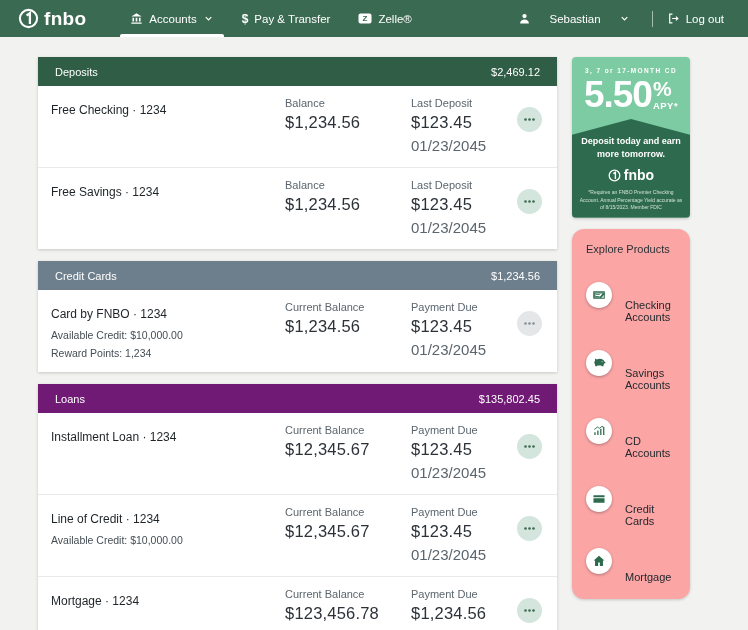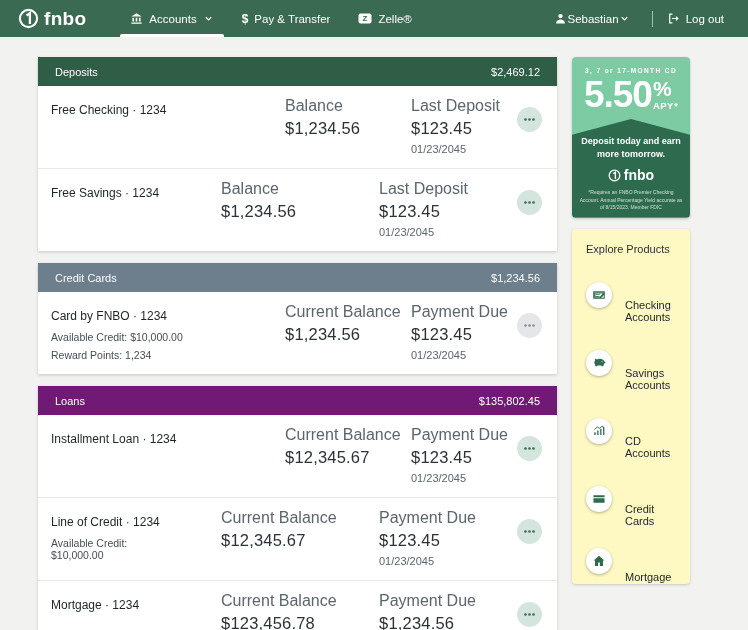--- a/index.html
+++ b/index.html
@@ -7,44 +7,44 @@
   body { font-family:"Liberation Sans", sans-serif; background:#f2f2f1; overflow:hidden; }
 
   
   .nav { height:37px; background:#3b6a52; display:flex; align-items:center; color:#fff; padding:0 20px 0 18px; }
   .logo { display:flex; align-items:center; gap:5px; margin-right:30px; }
   .logo-text { font-size:19px; font-weight:700; letter-spacing:.3px; }
   .nav-item { display:flex; align-items:center; gap:6px; font-size:11.5px; padding:0 14px; height:37px; position:relative; cursor:pointer; white-space:nowrap; }
   .nav-item.active::after { content:''; position:absolute; left:4px; right:4px; bottom:0; height:3px; background:#fff; border-radius:2px 2px 0 0; }
   .nav-item .dollar { font-size:12px; font-weight:700; }
   .nav-right { margin-left:auto; display:flex; align-items:center; }
-  .nav-user { display:flex; align-items:center; gap:0; font-size:11.5px; padding:0 12px; cursor:pointer; }
+  .nav-user { display:flex; align-items:center; gap:18px; font-size:11.5px; padding:0 12px; cursor:pointer; }
   .nav-divider { width:1px; height:16px; background:rgba(255,255,255,.55); margin:0 10px; }
   .nav-logout { display:flex; align-items:center; gap:6px; font-size:11.5px; padding:0 4px; cursor:pointer; }
   .chev { display:inline-flex; }
 
   
   .content { display:flex; gap:15px; padding:20px 40px 0 38px; align-items:flex-start; }
   .main-col { width:519px; }
   .side-col { width:118px; display:flex; flex-direction:column; gap:11px;justify-content:center; }
 
   
   .card { background:#fff; border-radius:0; box-shadow:0 1px 3px rgba(0,0,0,.18); overflow:hidden; margin-bottom:12px; }
   .card-header { height:29px; display:flex; align-items:center; justify-content:space-between; padding:0 17px; color:#fff; font-size:11px; }
   .row { display:flex; align-items:flex-start; padding:11px 15px 13px 13px; }
-  .row + .row { border-top:1px solid #e9e9e9;gap:32px; }
+  .row + .row { border-top:1px solid #e9e9e9; }
   .acct { flex:1; padding-top:6px; padding-right:8px; }
   .acct-name { font-size:12px; color:#1f2428; }
   .acct-detail { font-size:10.5px; color:#454e54; margin-top:8px; }
   .acct-detail + .acct-detail { margin-top:6px; }
   .col1 { width:126px; }
   .col2 { width:106px; }
-  .col-label { font-size:16px; color:#5b656d; }
+  .col-label { font-size:11px; color:#5b656d; }
   .col-value { font-size:16.5px; color:#2c3238; margin-top:4px; letter-spacing:.2px; }
-  .col-date { font-size:11px; color:#5b656d; margin-top:5px; }
+  .col-date { font-size:15px; color:#5b656d; margin-top:5px; }
   .ellipsis { width:25px; height:25px; border-radius:50%; border:none; background:#d3e5dc; color:#3c6b53; display:flex; align-items:center; justify-content:center; margin-top:10px; cursor:pointer; flex:none; }
   .ellipsis.gray { background:#e4e6e7; color:#868e95; }
 
   
   .promo-card { background:#fff; border-radius:4px; box-shadow:0 1px 3px rgba(0,0,0,.18); overflow:hidden; }
   .promo-banner { cursor:pointer; }
   .promo-light { background:#7dcba3; padding:10px 4px 22px; text-align:center; }
   .promo-tagline { font-size:6.5px; font-weight:700; letter-spacing:1.4px; color:#fff; }
   .promo-rate { display:flex; justify-content:center; align-items:flex-start; margin-top:2px; color:#fff; }
   .promo-rate-num { font-size:37px; font-weight:700; letter-spacing:-1px; line-height:1; }
@@ -52,21 +52,21 @@
   .promo-rate-pct { font-size:21px; font-weight:700; line-height:1; margin-top:2px; }
   .promo-rate-apy { font-size:9.5px; font-weight:700; letter-spacing:.5px; margin-top:1px; }
   .promo-dark { background:#2e6b4e; clip-path:polygon(0 16%, 50% 0, 100% 16%, 100% 100%, 0 100%); margin-top:-16px; padding:16px 7px 6px; text-align:center; color:#fff; }
   .promo-msg { font-size:9px; font-weight:700; line-height:1.4; }
   .promo-brand { display:flex; align-items:center; justify-content:center; gap:3px; margin:7px 0 6px; }
   .promo-brand-text { font-size:14px; font-weight:700; }
   .promo-disclaimer { font-size:5px; color:rgba(255,255,255,.78); line-height:1.5; }
   .promo-cta { text-align:center; padding:8px 0 9px; font-size:11px; color:#33393e; cursor:pointer; background:#fff; }
 
   
-  .explore-card { background:#fef9c3; border-radius:4px; box-shadow:0 1px 3px rgba(0,0,0,.18); padding:14px 14px 1px; }
+  .explore-card { background:#fca5a5; border-radius:12px; box-shadow:0 1px 3px rgba(0,0,0,.18); padding:14px 14px 16px; }
   .explore-title { font-size:11px; color:#2b3136; }
   .explore-item { display:flex; align-items:center; gap:13px; margin-top:12px; cursor:pointer; }
   .icon-circle { width:26px; height:26px; border-radius:50%; background:#fff; box-shadow:0 1px 3px rgba(0,0,0,.3); display:flex; align-items:center; justify-content:center; color:#2e6b4e; flex:none; }
   .explore-label { font-size:11px; color:#22282d;margin-top:32px; }
 </style>
 </head>
 <body>
 
 <header class="nav">
   <div class="logo">

